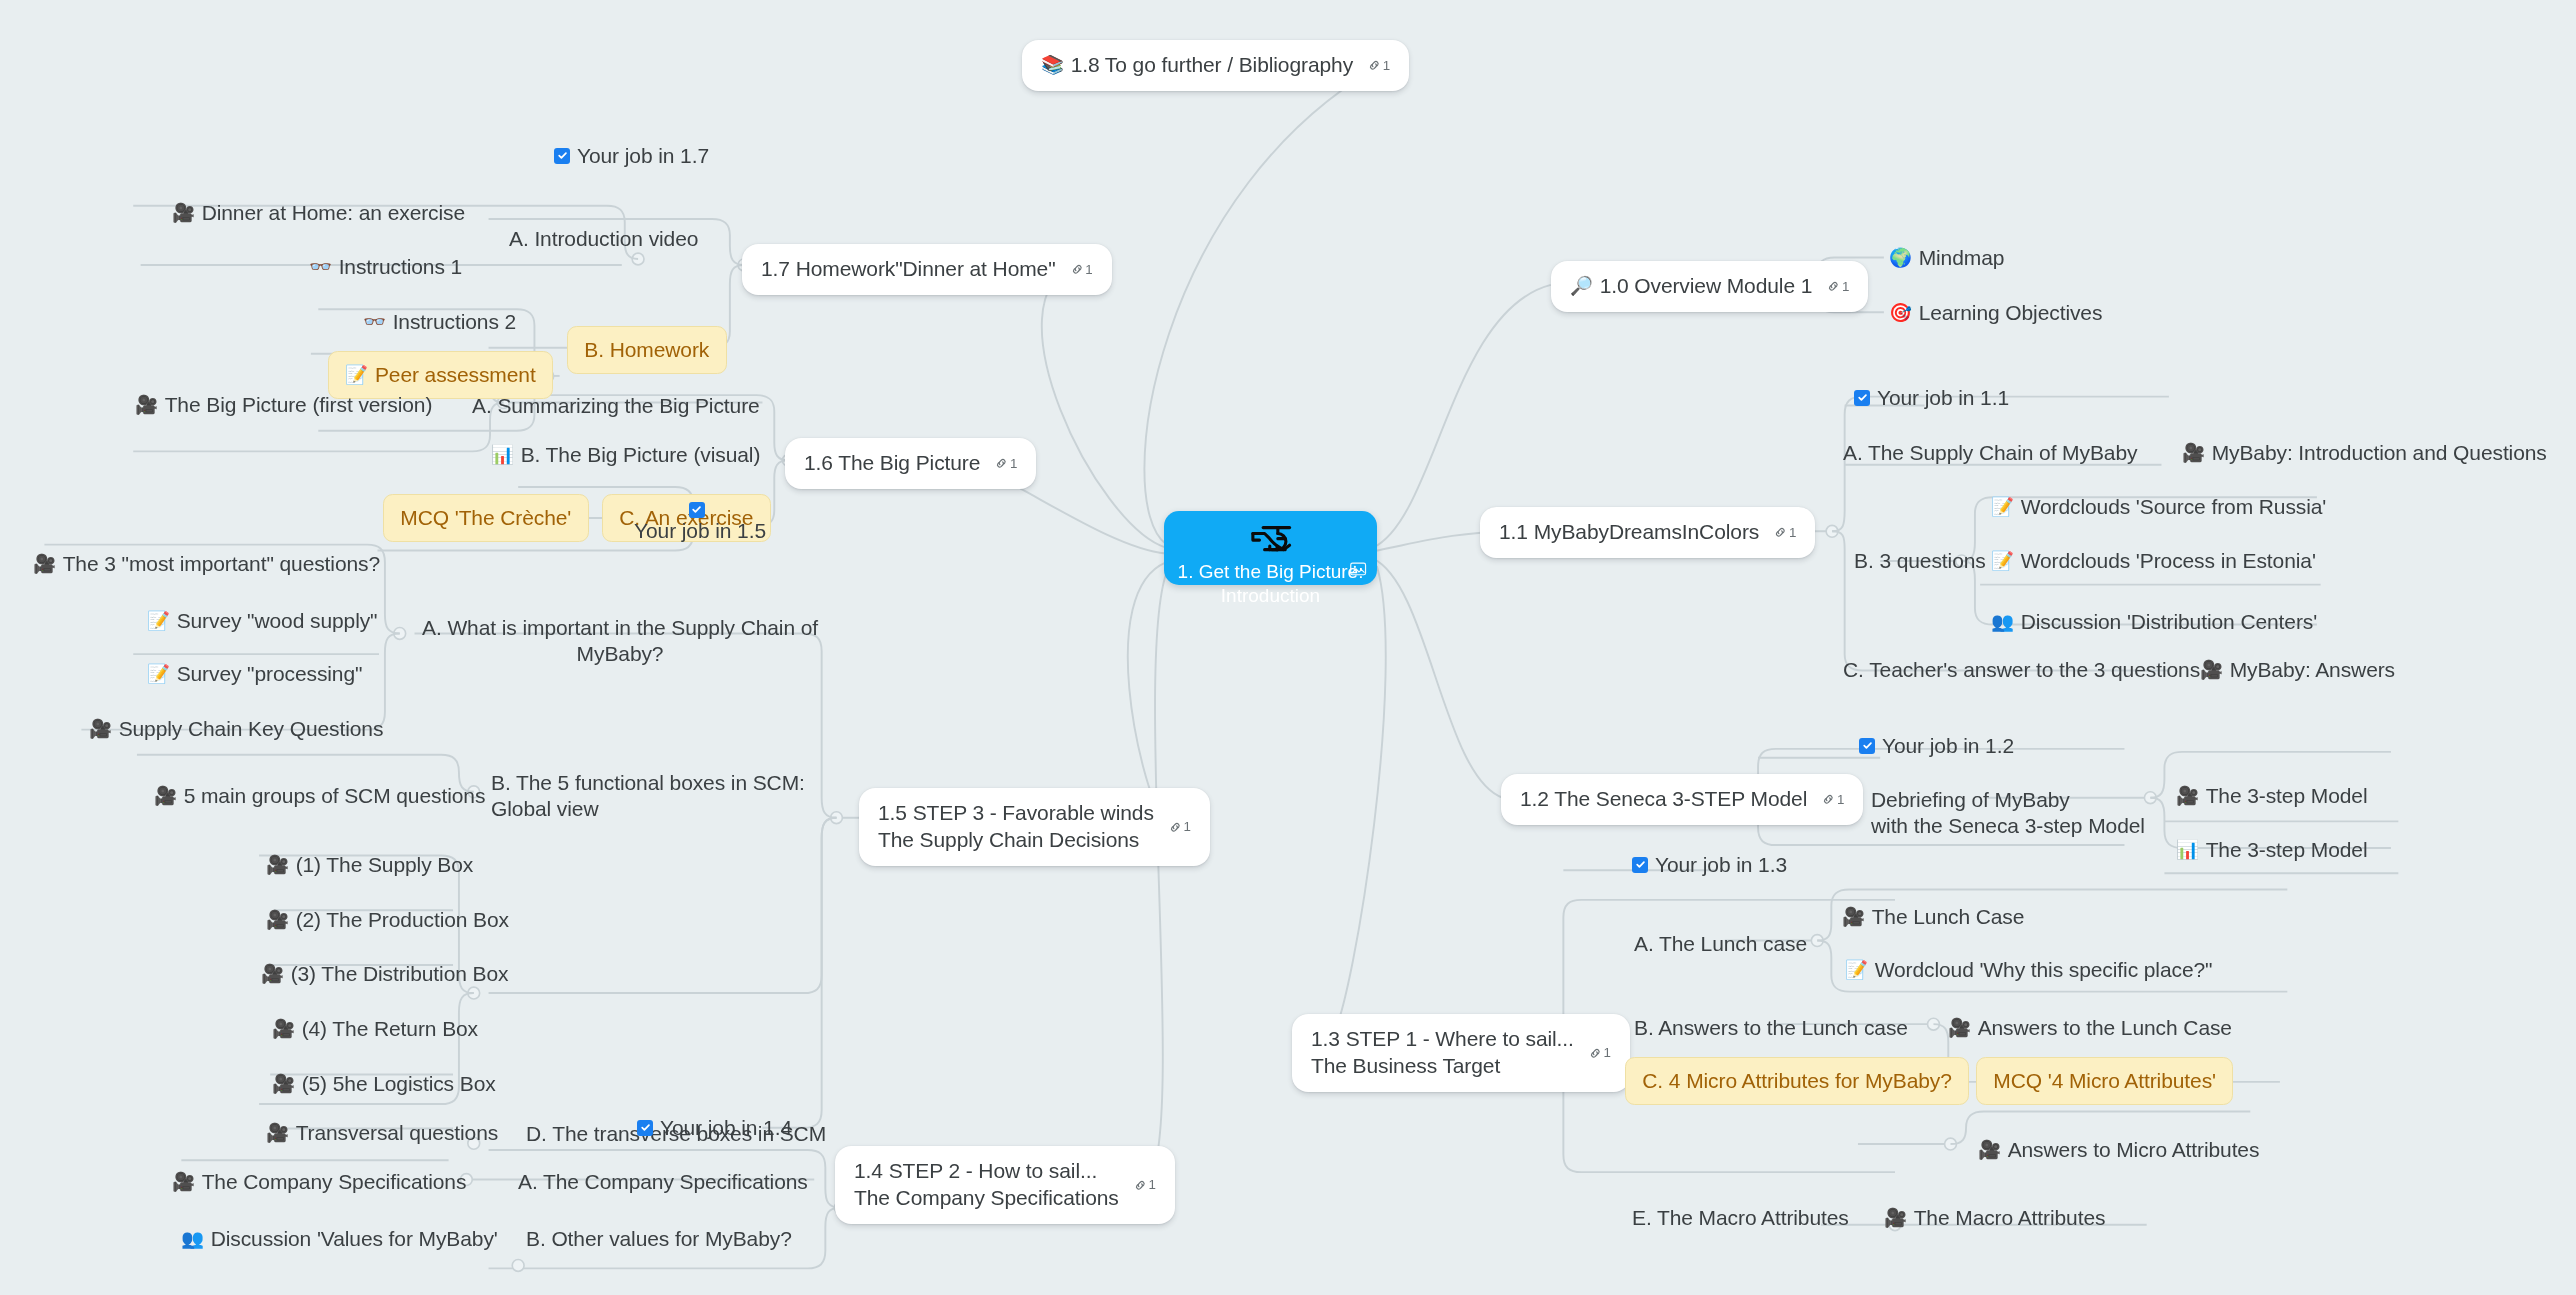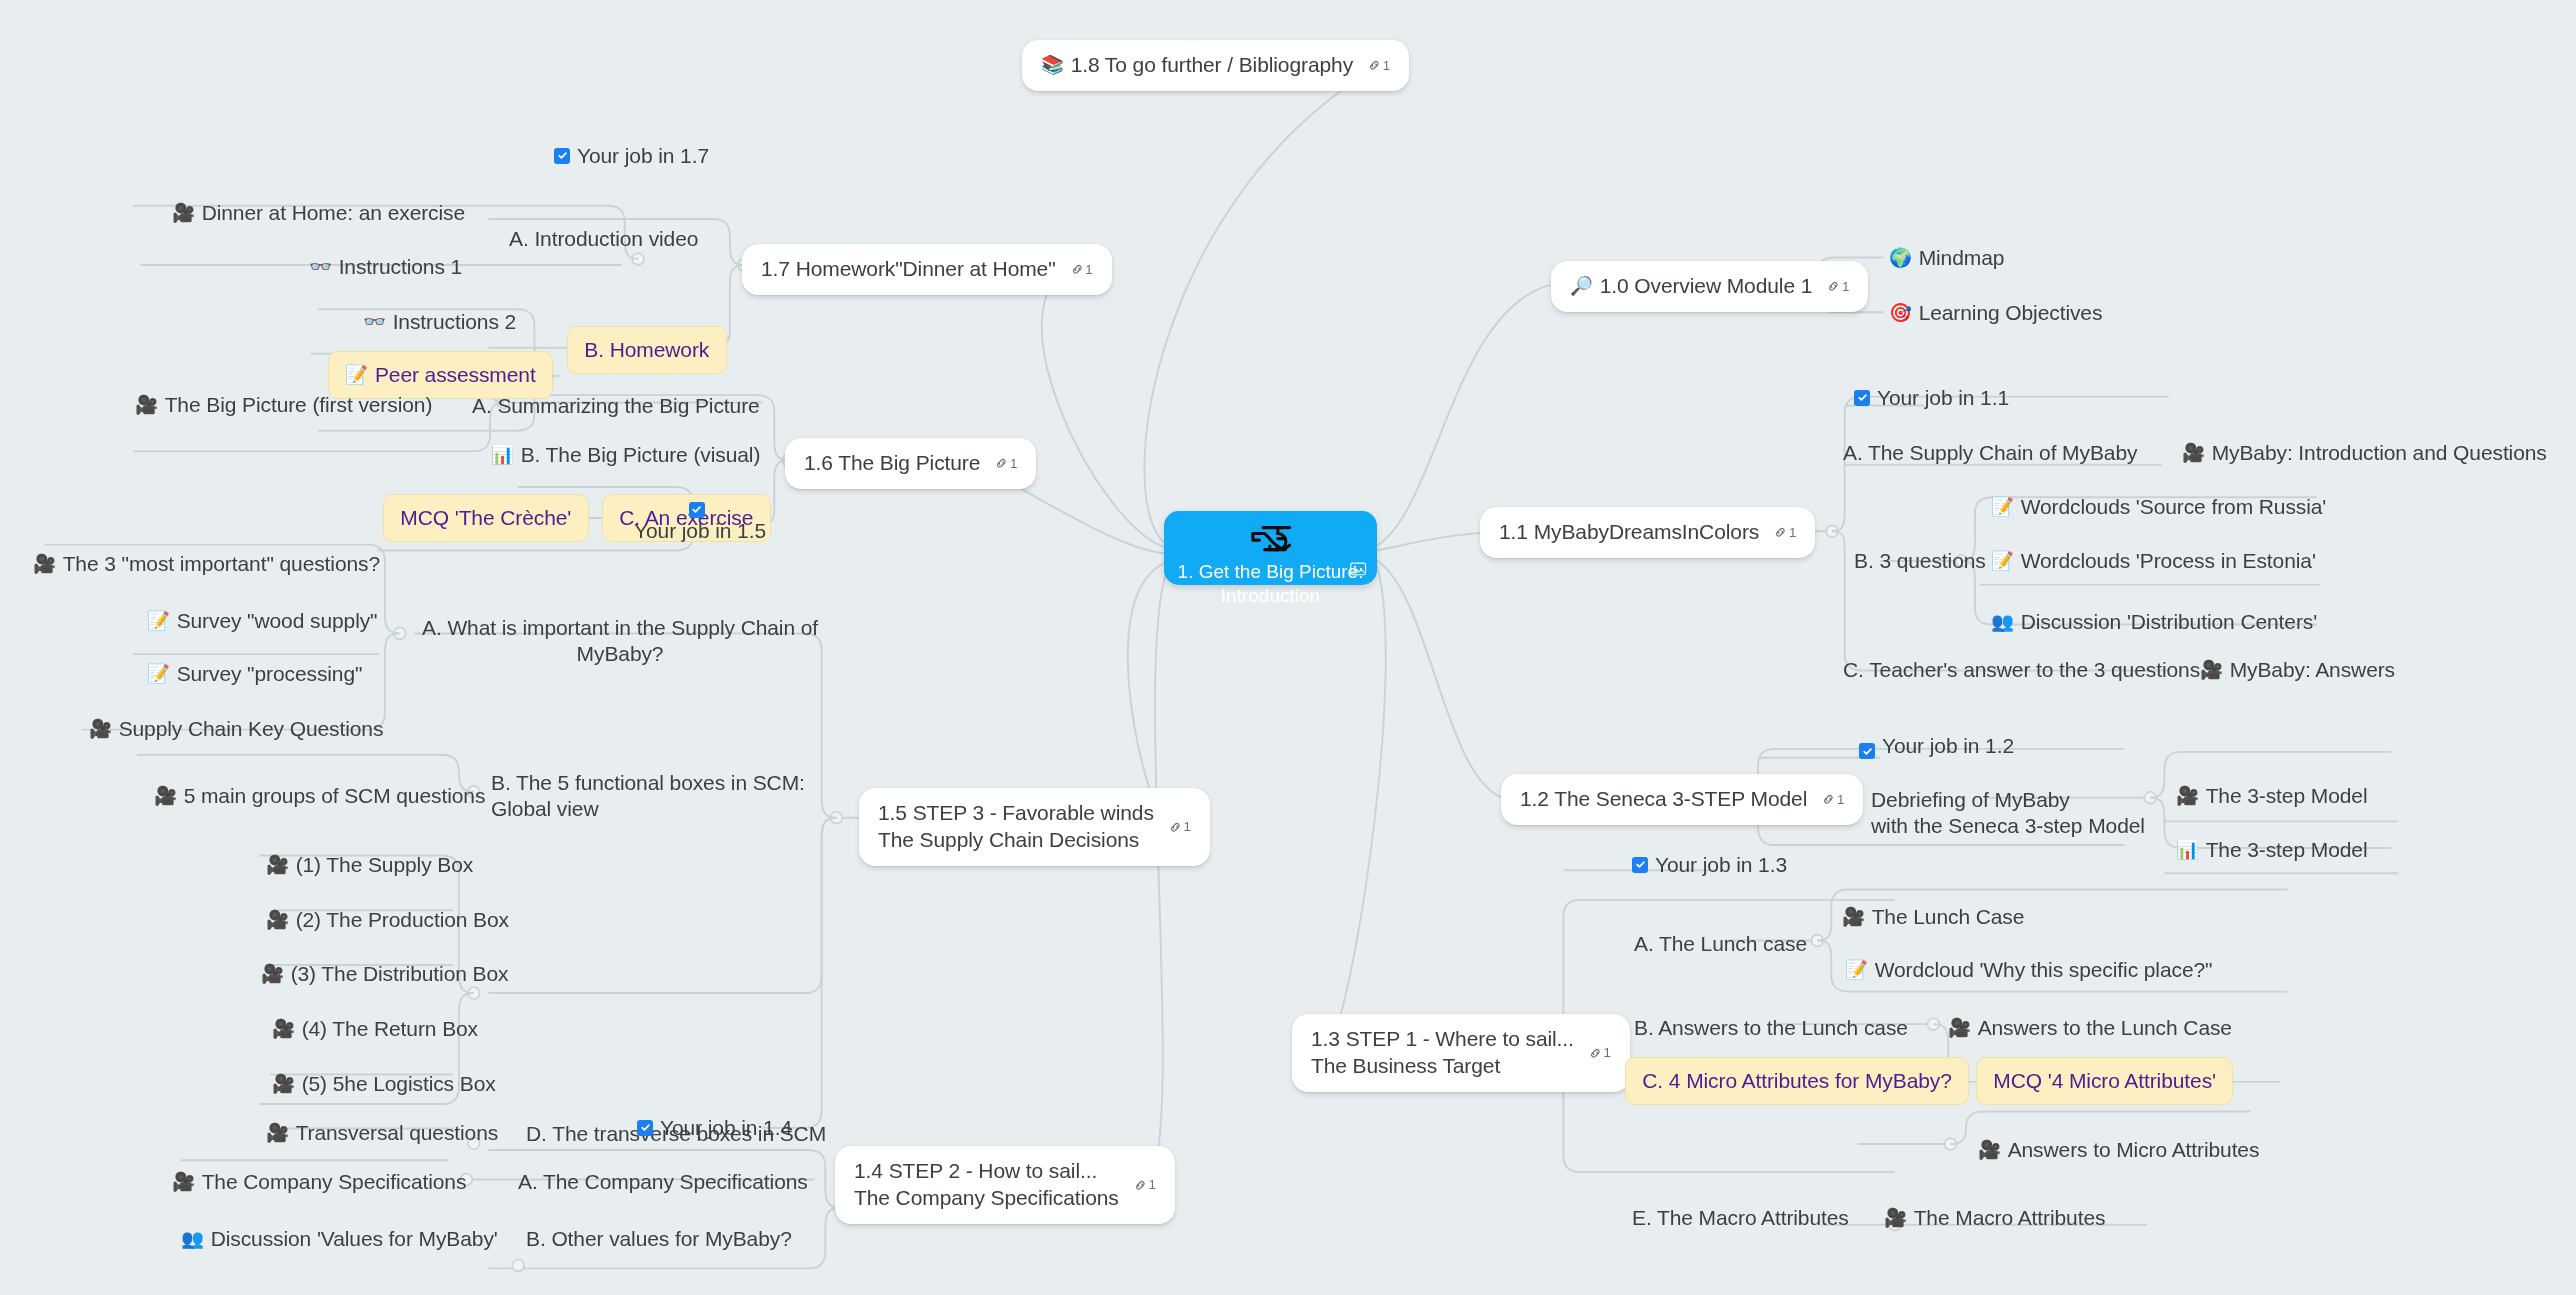--- a/index.html
+++ b/index.html
@@ -51,21 +51,21 @@
     box-shadow: 0 2.2px 5.2px rgba(60,70,80,0.16), 0 0.7px 1.5px rgba(60,70,80,0.10);
   }
   .pill .linkbadge { margin-left: 15px; }
 
   
   .hl {
     background: #fcf0c3;
     border: 1.1px solid #efe0a4;
     border-radius: 9.6px;
     padding: 9.6px 16.3px;
-    color: #4c1d95;
+    color: #a16207;
   }
 
   
   .root {
     position: absolute;
     background: #10aaf5;
     border-radius: 15px;
     width: 213px;
     height: 74px;
     box-shadow: 0 2.2px 6px rgba(40,60,80,0.18);
@@ -627,21 +627,21 @@
 
   <div class="node plain" style="left:1843px; top:655px;">
     <span class="txt">C. Teacher's answer to the 3 questions</span>
   </div>
 
   <div class="node plain" style="left:2200px; top:655px;">
     <span class="ic em">🎥</span>
     <span class="txt">MyBaby: Answers</span>
   </div>
 
-  <div class="node plain" style="left:1859px; top:731px;align-items:flex-end;">
+  <div class="node plain" style="left:1859px; top:731px;">
     <span class="cbx">
         <svg viewBox="0 0 15 15" fill="none" stroke="#fff" stroke-width="2.3" stroke-linecap="round" stroke-linejoin="round">
           <path d="M3 7.8 l3 3 L12.2 4.2"></path>
         </svg>
       </span>
     <span class="txt">Your job in 1.2</span>
   </div>
 
   <div class="node pill" style="left:1501px; top:774px;">
     <span class="txt">1.2 The Seneca 3-STEP Model</span>

